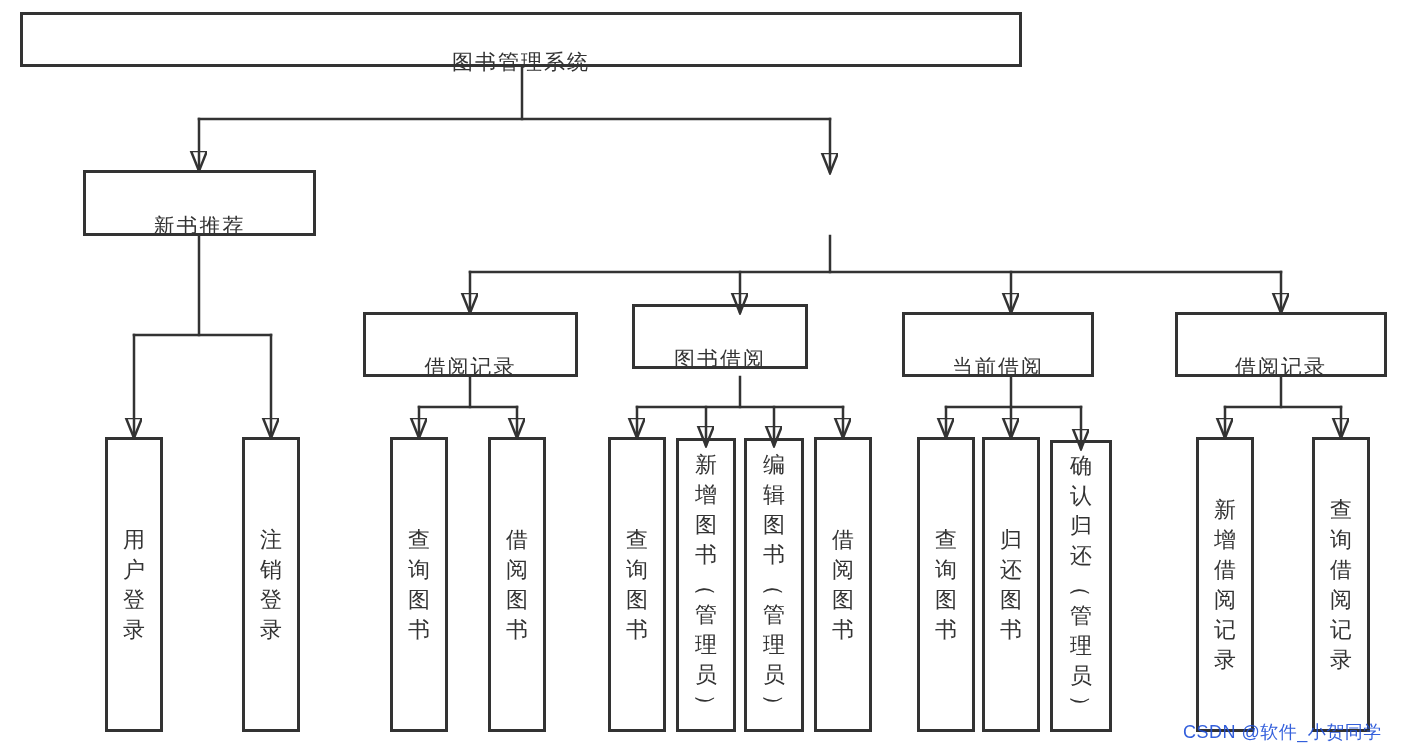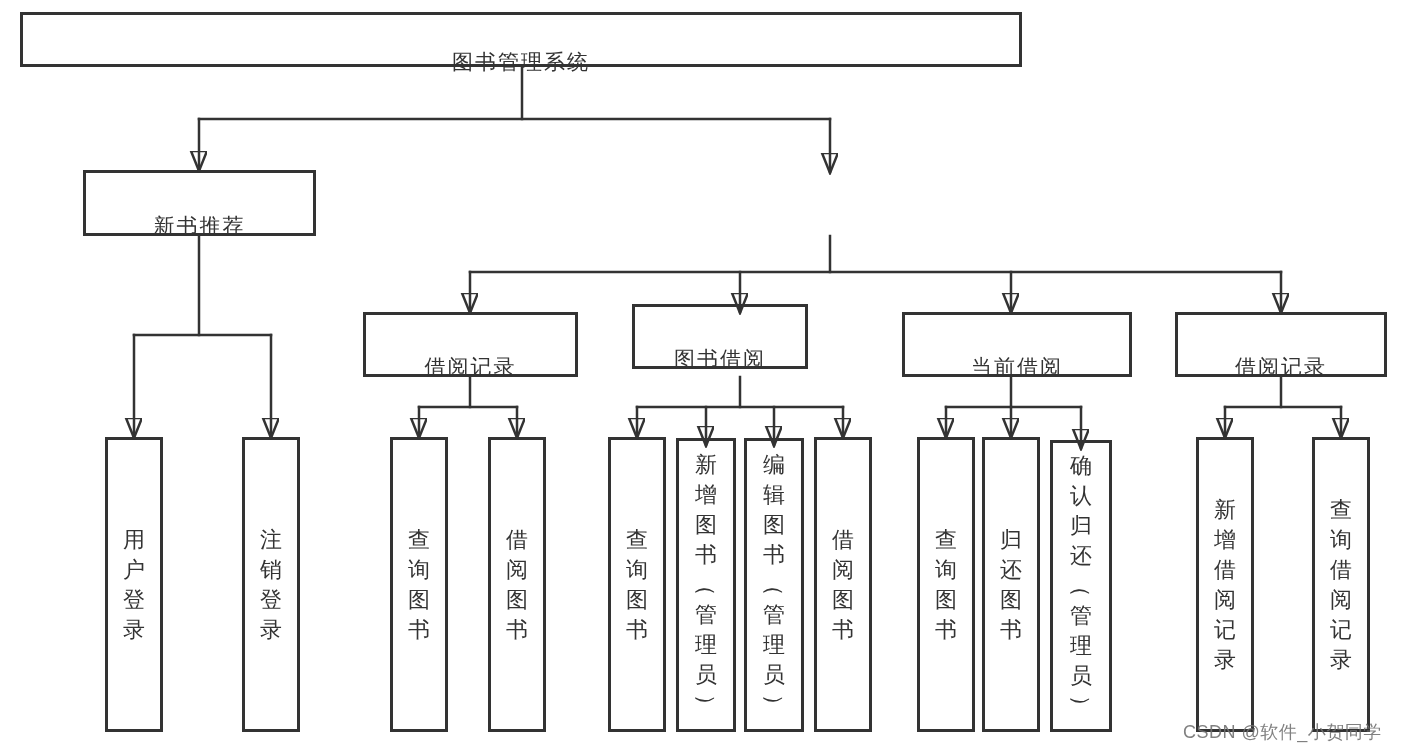--- a/index.html
+++ b/index.html
@@ -25,21 +25,21 @@
   
   .vtext {
     display: flex; flex-direction: column; align-items: center; justify-content: center;
     gap: 8px; width: 100%; height: 100%; font-size: 22px; color: #333333;
   }
   .vtext span { line-height: 1; display: block; }
   .vtext span.rot { transform: rotate(90deg); }
 
   .watermark {
     position: absolute; left: 1183px; top: 720px; z-index: 6;
-    font-size: 18px; color: #737373; opacity: 0.9; white-space: nowrap;
+    font-size: 18px; color: #1d4ed8; opacity: 0.9; white-space: nowrap;
     letter-spacing: 0.5px;
   }
 </style>
 </head>
 <body>
 
 <div class="stage">
 
   <svg class="connectors" width="1405" height="747" viewBox="0 0 1405 747">
     <defs>
@@ -110,21 +110,21 @@
   <div class="node" style="left:83px; top:170px; width:233px; height:66px;">
     <span class="hlabel">新书推荐</span>
   </div>
 
   <div class="node" style="left:363px; top:312px; width:215px; height:65px;">
     <span class="hlabel">借阅记录</span>
   </div>
   <div class="node" style="left:632px; top:304px; width:176px; height:65px;">
     <span class="hlabel">图书借阅</span>
   </div>
-  <div class="node" style="left:902px; top:312px; width:230px; height:65px;">
+  <div class="node" style="left:902px; top:312px; width:192px; height:65px;">
     <span class="hlabel">当前借阅</span>
   </div>
   <div class="node" style="left:1175px; top:312px; width:212px; height:65px;font-family:Liberation Serif, serif;">
     <span class="hlabel">借阅记录</span>
   </div>
 
   <div class="node" style="left:105px; top:437px; width:58px; height:295px;">
     <div class="vtext">
         <span>用</span>
         <span>户</span>

